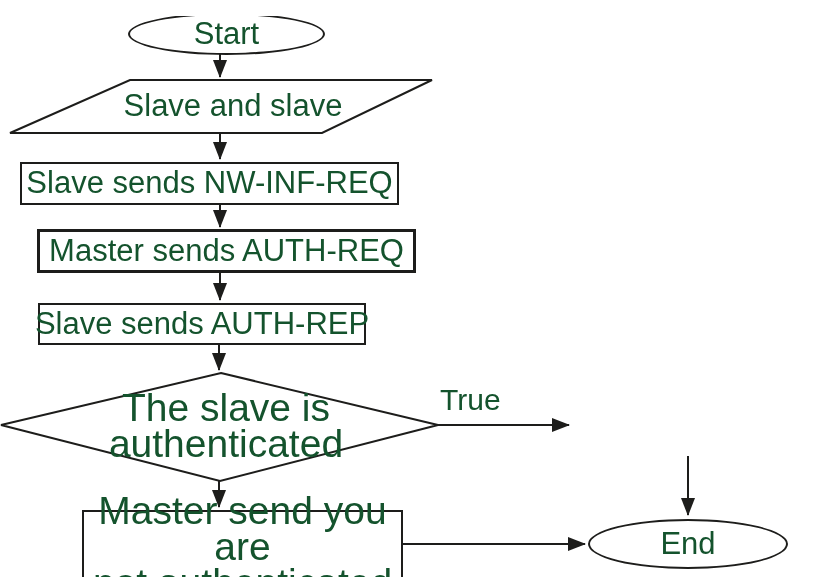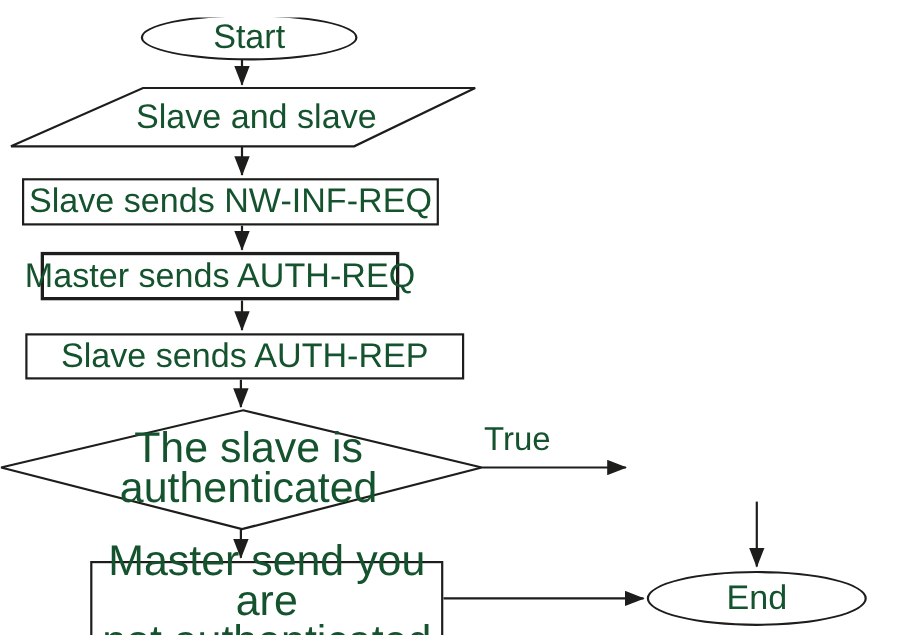--- a/index.html
+++ b/index.html
@@ -94,23 +94,23 @@
     <line x1="688" y1="440" x2="688" y2="499" marker-end="url(#ah)"></line>
     <line x1="403" y1="528" x2="585" y2="528" marker-end="url(#ah)"></line>
   </svg>
 
   <div class="node oval" style="left:128px; top:-3px; width:197px; height:42px;">Start</div>
 
   <div class="node ghost" style="left:38px; top:64px; width:390px; height:53px;">Slave and slave</div>
 
   <div class="node rect" style="left:20px; top:146px; width:379px; height:43px;">Slave sends NW-INF-REQ</div>
 
-  <div class="node rect thick" style="left:37px; top:213px; width:326px; height:44px;">Master sends AUTH-REQ</div>
+  <div class="node rect thick" style="left:37px; top:213px; width:379px; height:44px;">Master sends AUTH-REQ</div>
 
-  <div class="node rect" style="left:23px; top:287px; width:399px; height:42px;">Slave sends AUTH-REP</div>
+  <div class="node rect" style="left:38px; top:287px; width:328px; height:42px;">Slave sends AUTH-REP</div>
 
   <div class="node ghost twoline" style="left:61px; top:373px; width:330px; height:73px;">The slave is
 authenticated</div>
 
   <div class="edge-label" style="left:440px; top:369px; width:100px;">True</div>
 
 
 
   <div class="node rect twoline" style="left:82px; top:494px; width:321px; height:74px;">Master send you are
 not authenticated</div>

